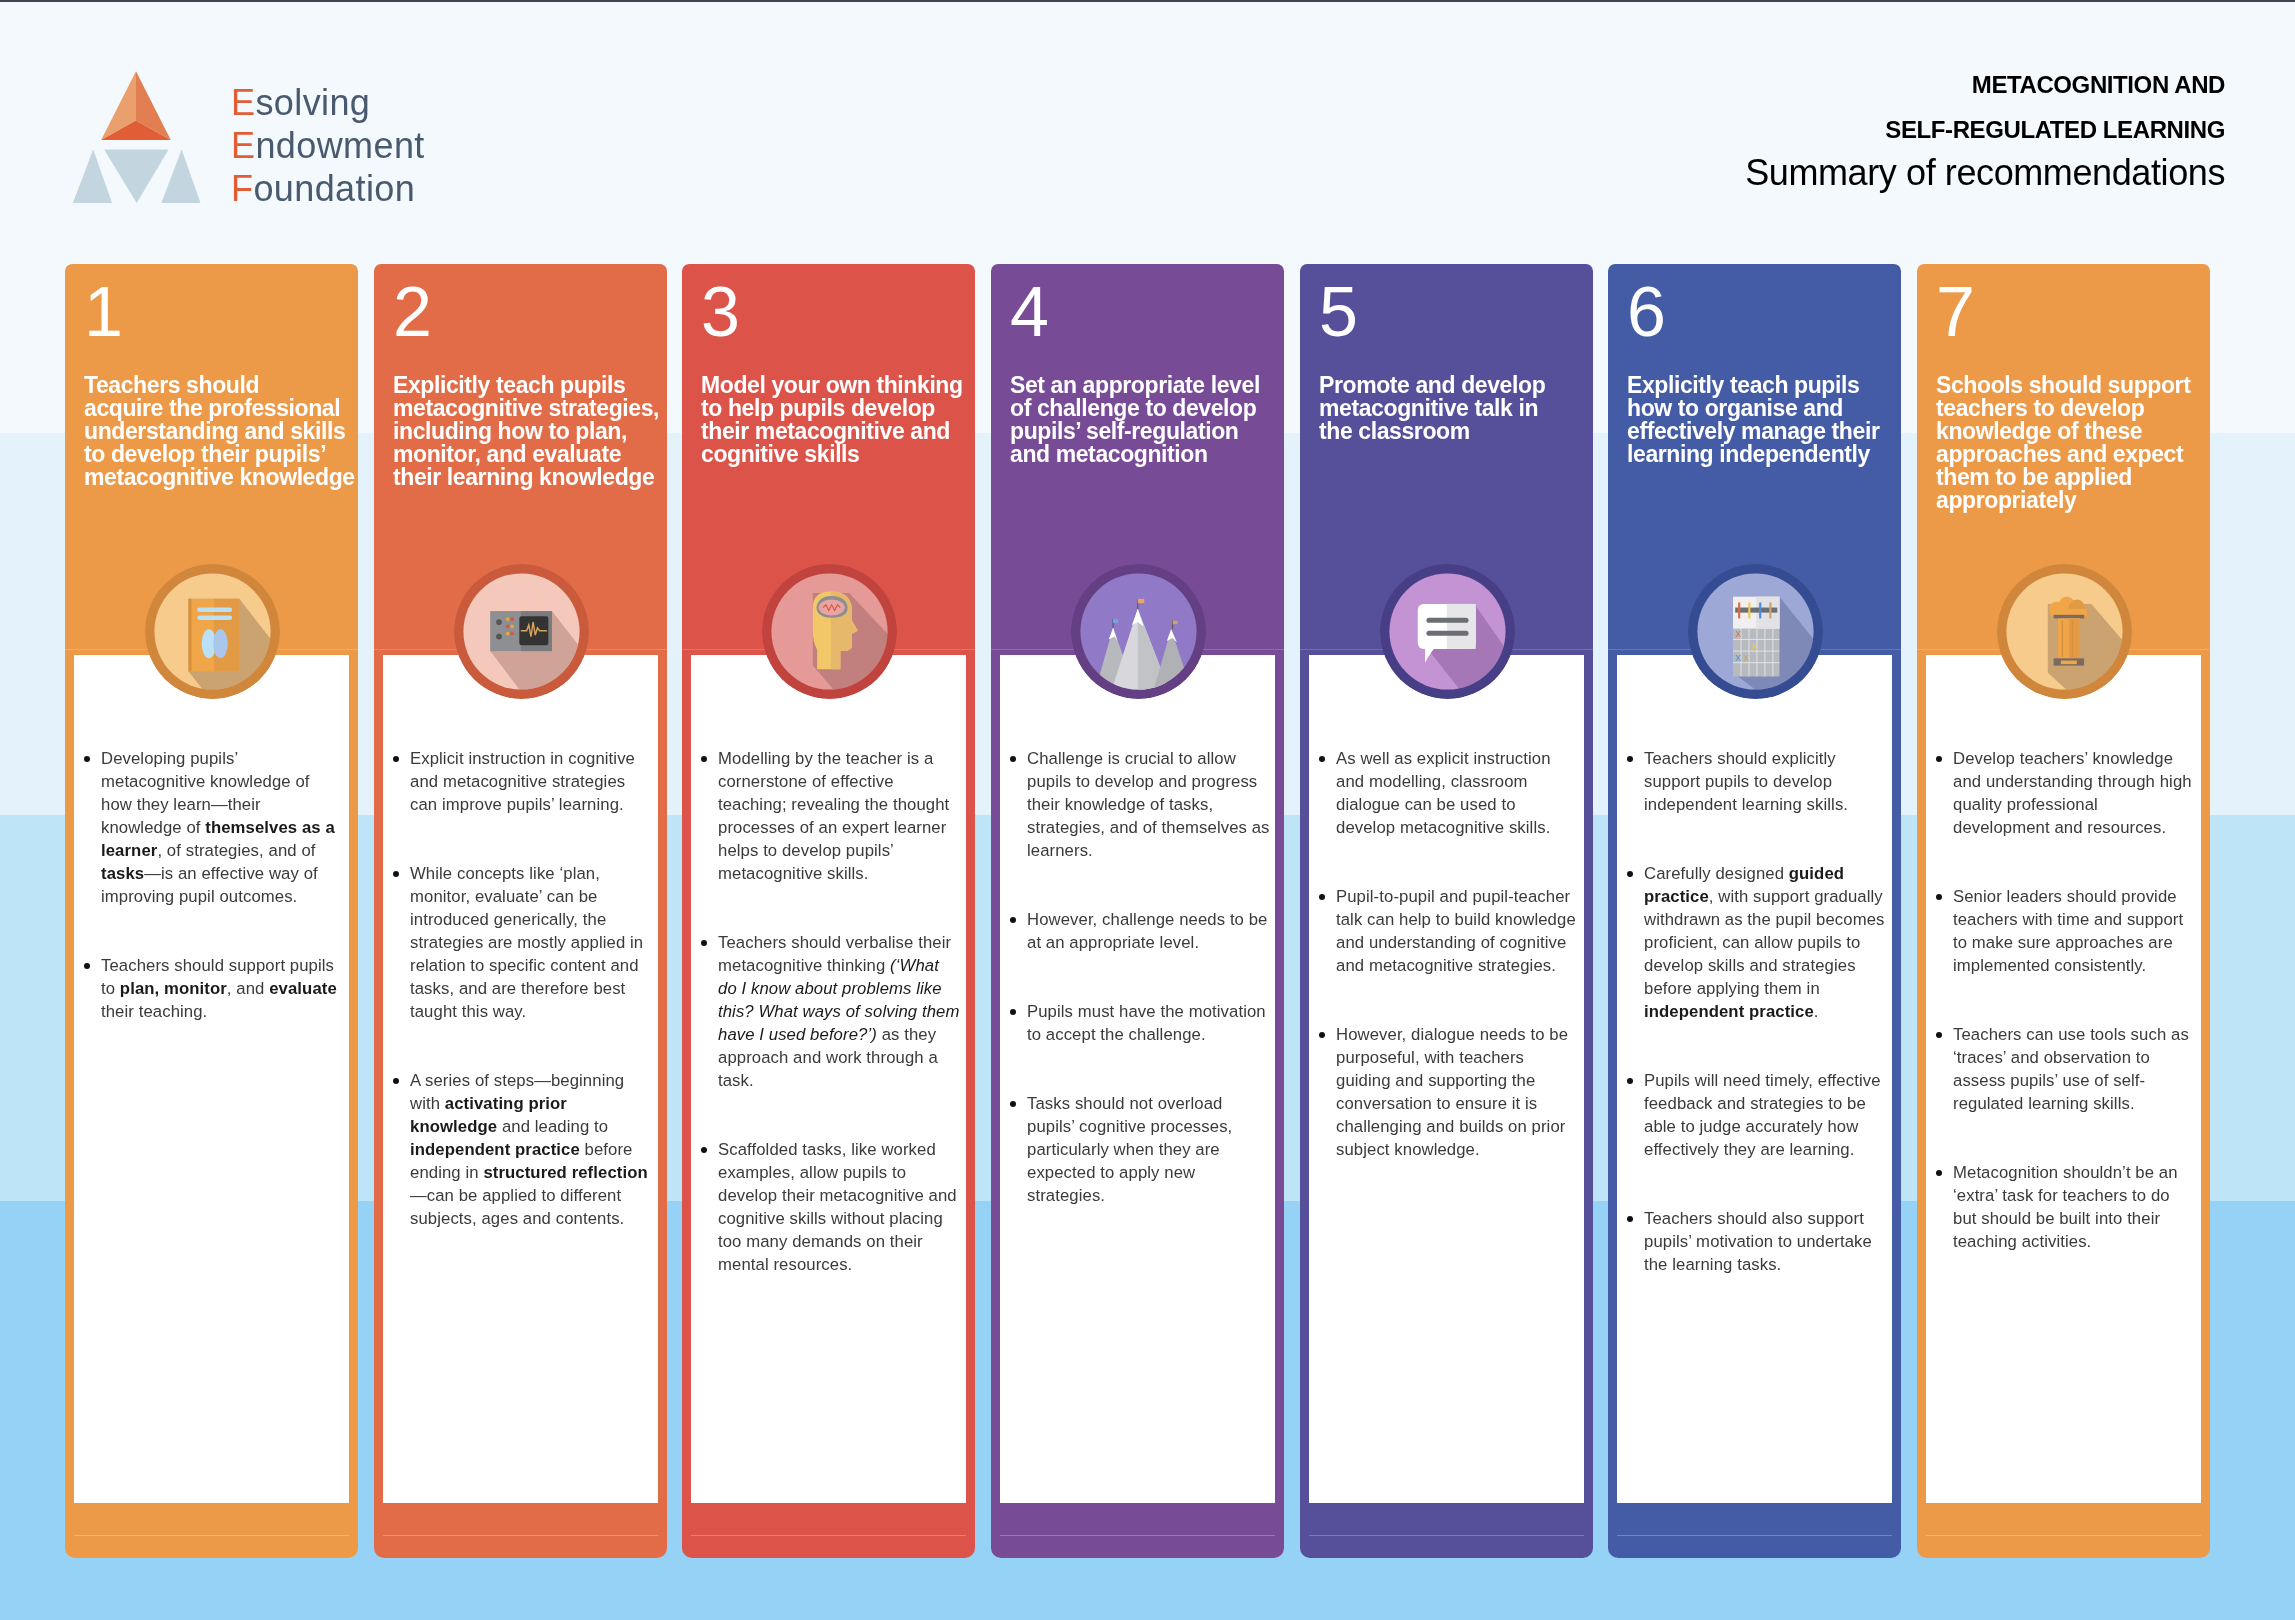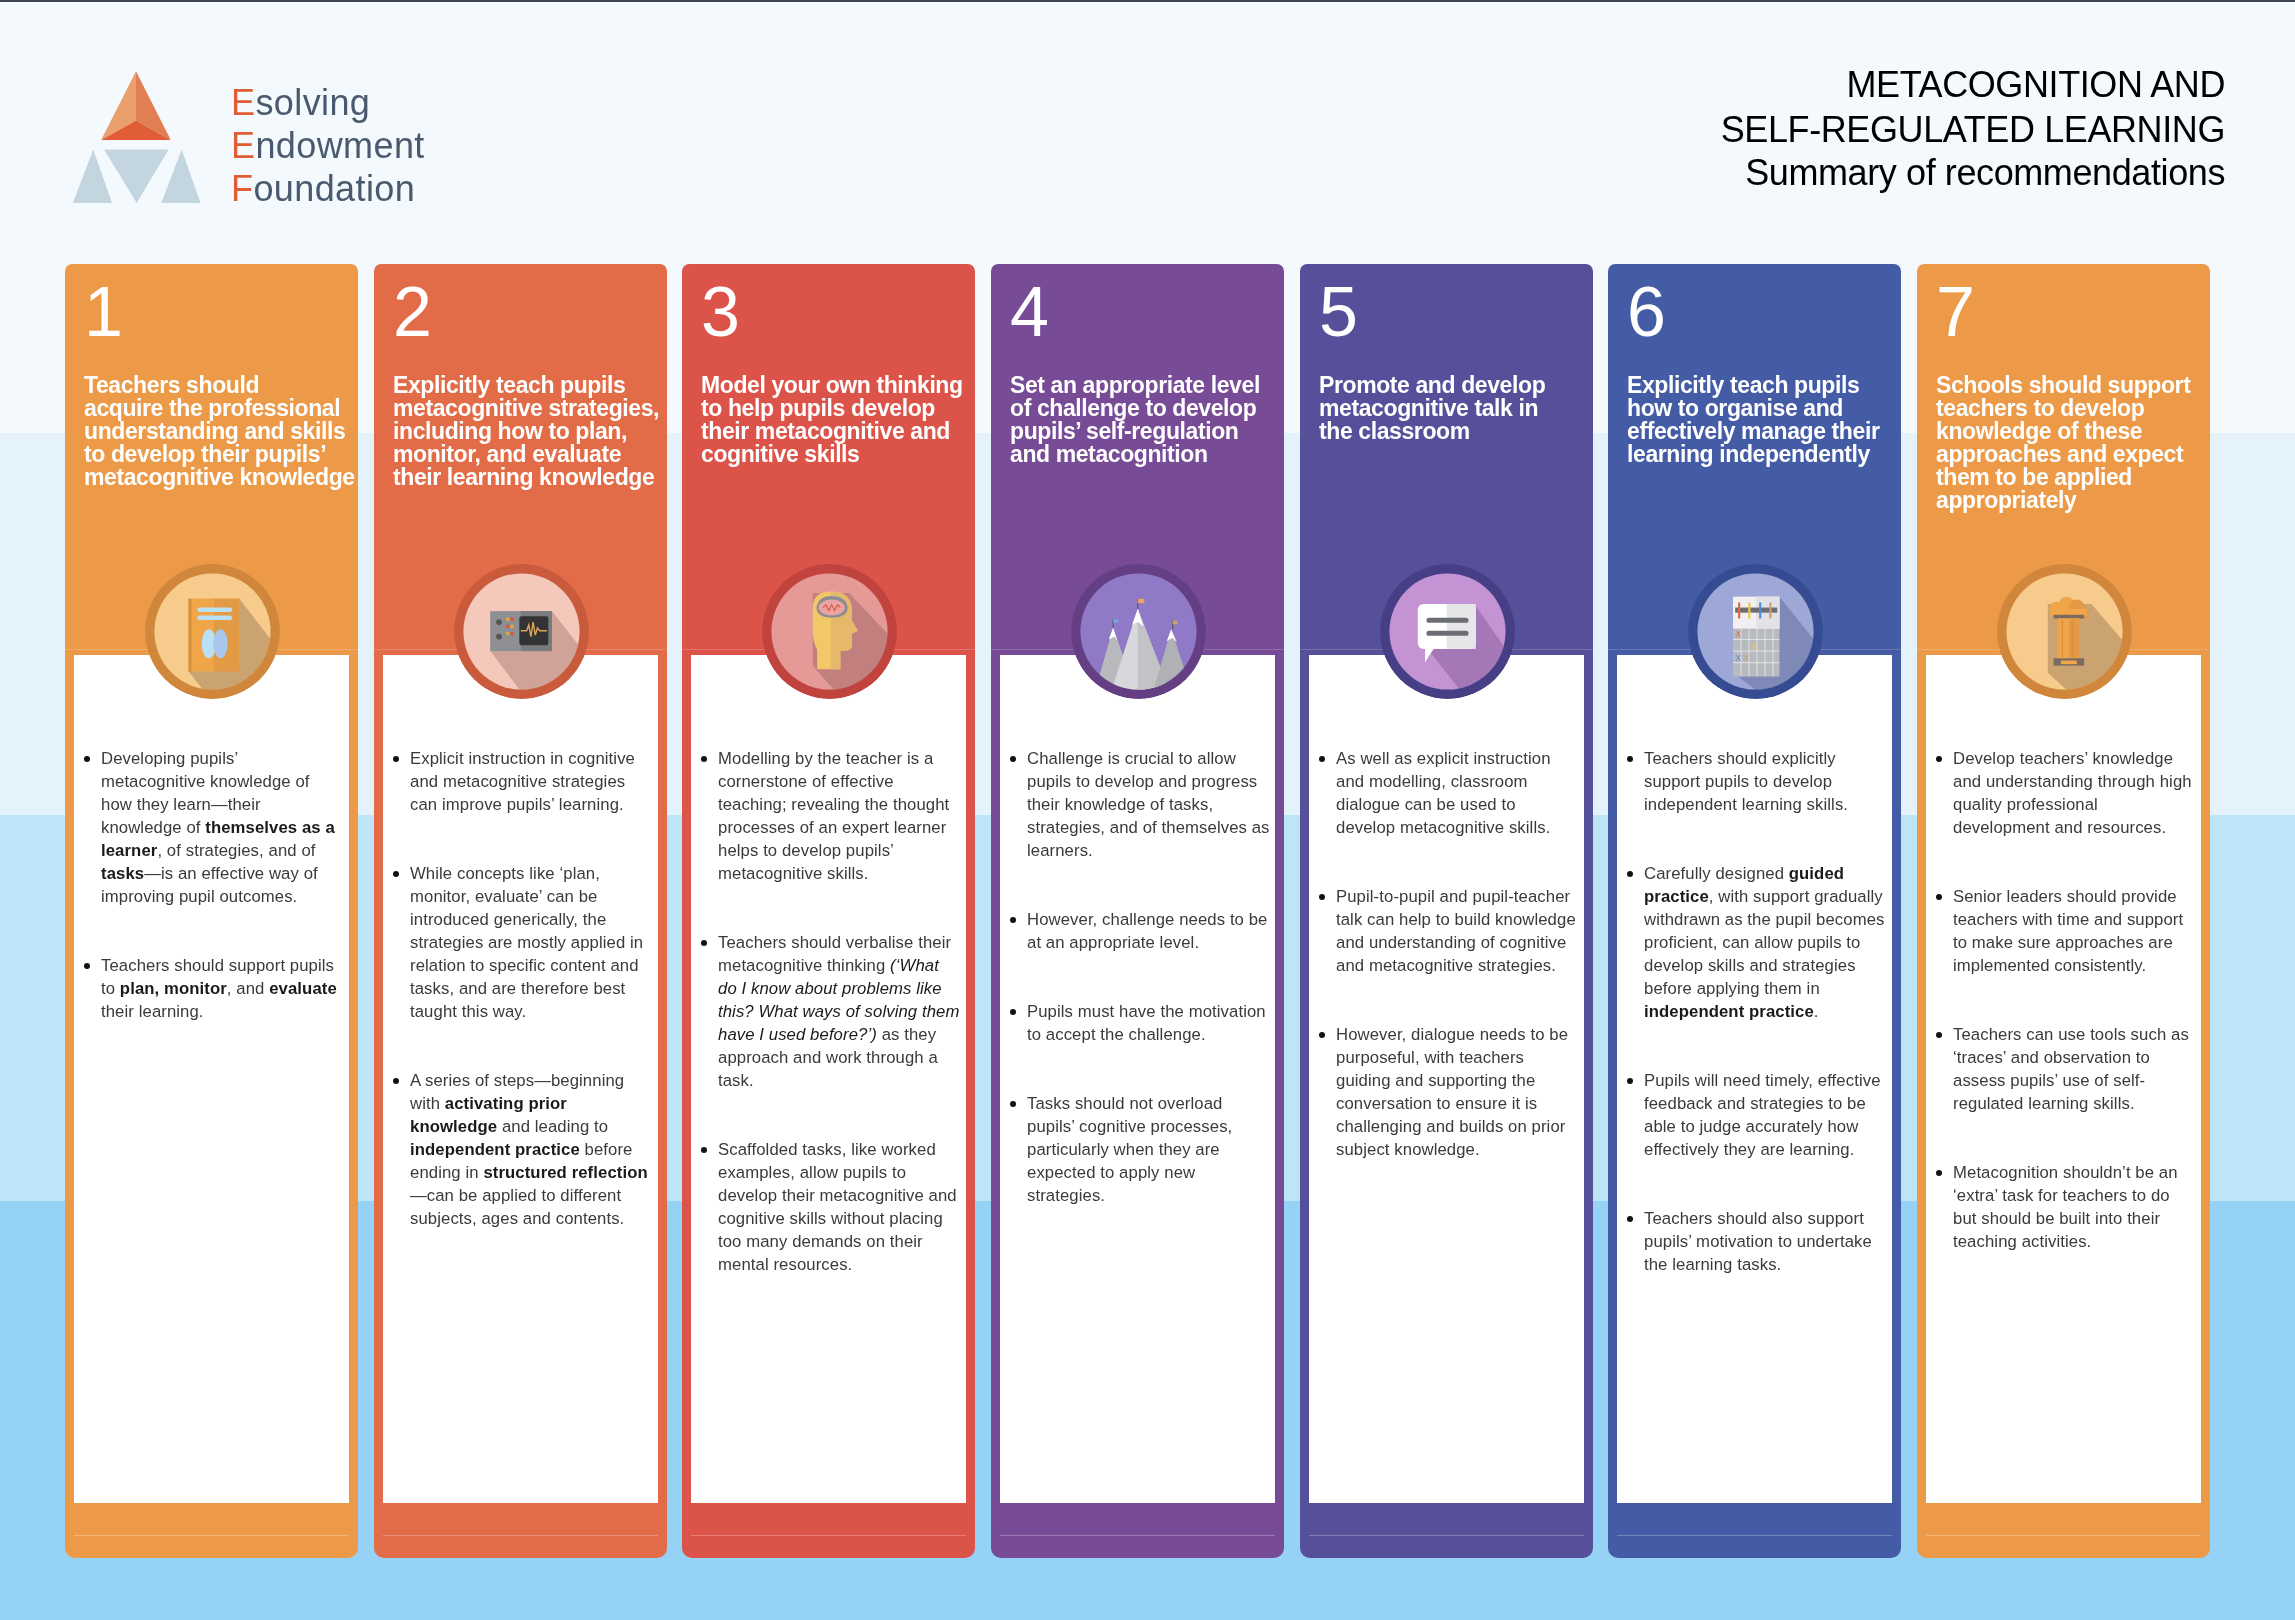--- a/index.html
+++ b/index.html
@@ -17,21 +17,21 @@
 
   
   .logo { position: absolute; left: 70px; top: 71px; width: 435px; height: 138px; }
   .logo svg { position: absolute; left: 0; top: 0; }
   .logo-text { position: absolute; left: 161px; top: 10px; font-size: 36px; line-height: 43px; color: #4a5a6e; font-weight: 400; letter-spacing: 0.4px; }
   .logo-text .line { display: block; white-space: nowrap; }
   .logo-text .initial { color: #e05d35; }
 
   
   .title-block { position: absolute; right: 70px; top: 62px; text-align: right; color: #000; }
-  .title-main { font-size: 36px; font-weight: 400; line-height: 45px; letter-spacing: -0.4px; }
+  .title-main { font-size: 24px; font-weight: 700; line-height: 45px; letter-spacing: -0.4px; }
   .title-main span { display: block; }
   .title-sub { font-size: 36px; font-weight: 400; line-height: 42px; letter-spacing: -0.4px; }
 
   
   .columns { position: absolute; left: 65px; top: 264px; width: 2162px; height: 1294px; }
   .card {
     position: absolute; top: 0; width: 293px; height: 1294px;
     border-radius: 7.2px 7.2px 10px 10px; overflow: hidden;
   }
   .card-number { position: absolute; left: 19px; top: 11.6px; font-size: 70px; line-height: 72px; color: #fff; font-weight: 400; }
@@ -118,21 +118,21 @@
     <rect x="60" y="48" width="4" height="100" fill="#d8903e"></rect>
     <rect x="72" y="60" width="48" height="6" rx="3" fill="#b9e0f4"></rect>
     <rect x="72" y="71" width="48" height="6" rx="3" fill="#b9e0f4"></rect>
     <ellipse cx="88" cy="110" rx="10" ry="20" fill="#b9e0f4"></ellipse>
     <ellipse cx="104" cy="110" rx="10" ry="20" fill="#a9c6ec"></ellipse>
           </g>
     </svg>
       </div>
       <ul class="bullets">
         <li><span class="seg-l">Developing pupils’ metacognitive knowledge of how they learn—their knowledge of </span><span class="seg-b">themselves as a learner</span><span class="seg-l">, of strategies, and of </span><span class="seg-b">tasks</span><span class="seg-l">—is an effective way of improving pupil outcomes.</span></li>
-        <li><span class="seg-l">Teachers should support pupils to </span><span class="seg-b">plan, monitor</span><span class="seg-l">, and </span><span class="seg-b">evaluate</span><span class="seg-l"> their learning.</span></li>
+        <li><span class="seg-l">Teachers should support pupils to </span><span class="seg-b">plan, monitor</span><span class="seg-l">, and </span><span class="seg-b">evaluate</span><span class="seg-l"> their teaching.</span></li>
       </ul>
     </div>
     <div class="card" style="left: 309px; background: rgb(226, 108, 72);">
       <div class="card-number">2</div>
       <div class="card-heading">
         <span class="hl">Explicitly teach pupils</span>
         <span class="hl">metacognitive strategies,</span>
         <span class="hl">including how to plan,</span>
         <span class="hl">monitor, and evaluate</span>
         <span class="hl">their learning knowledge</span>

